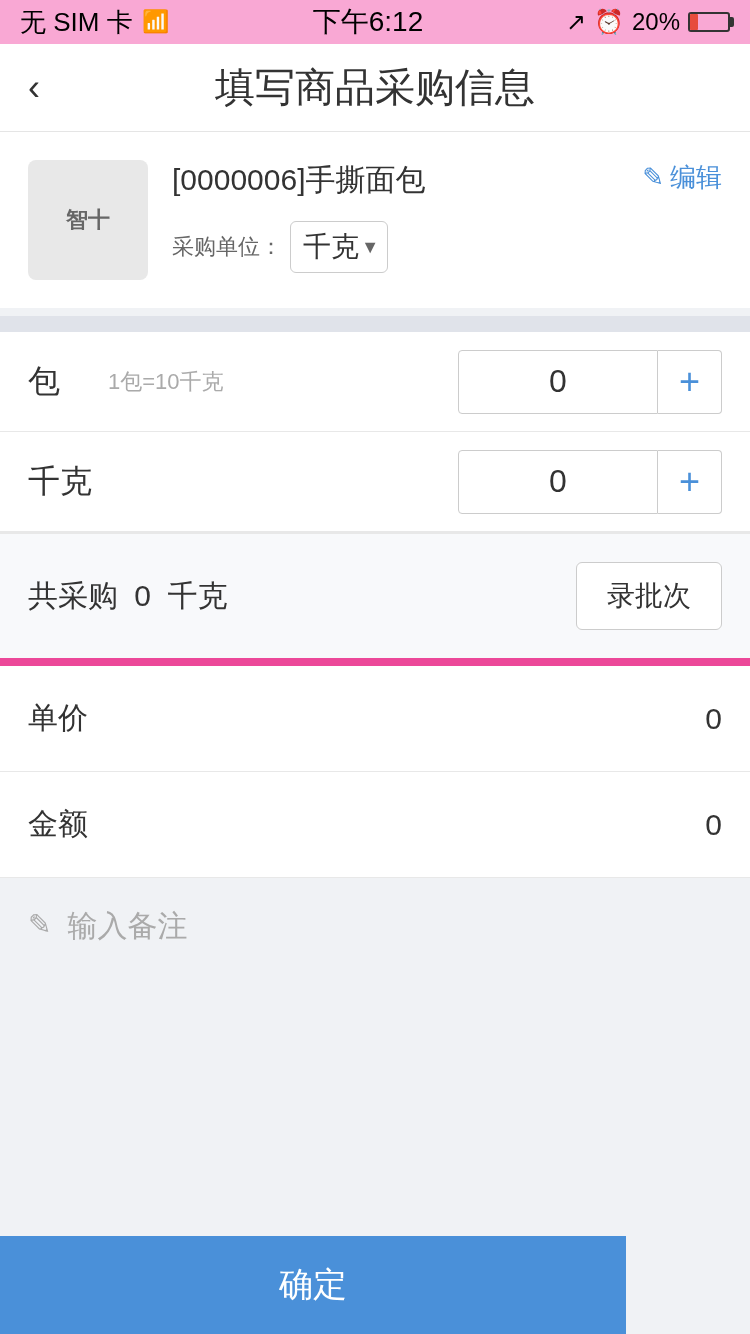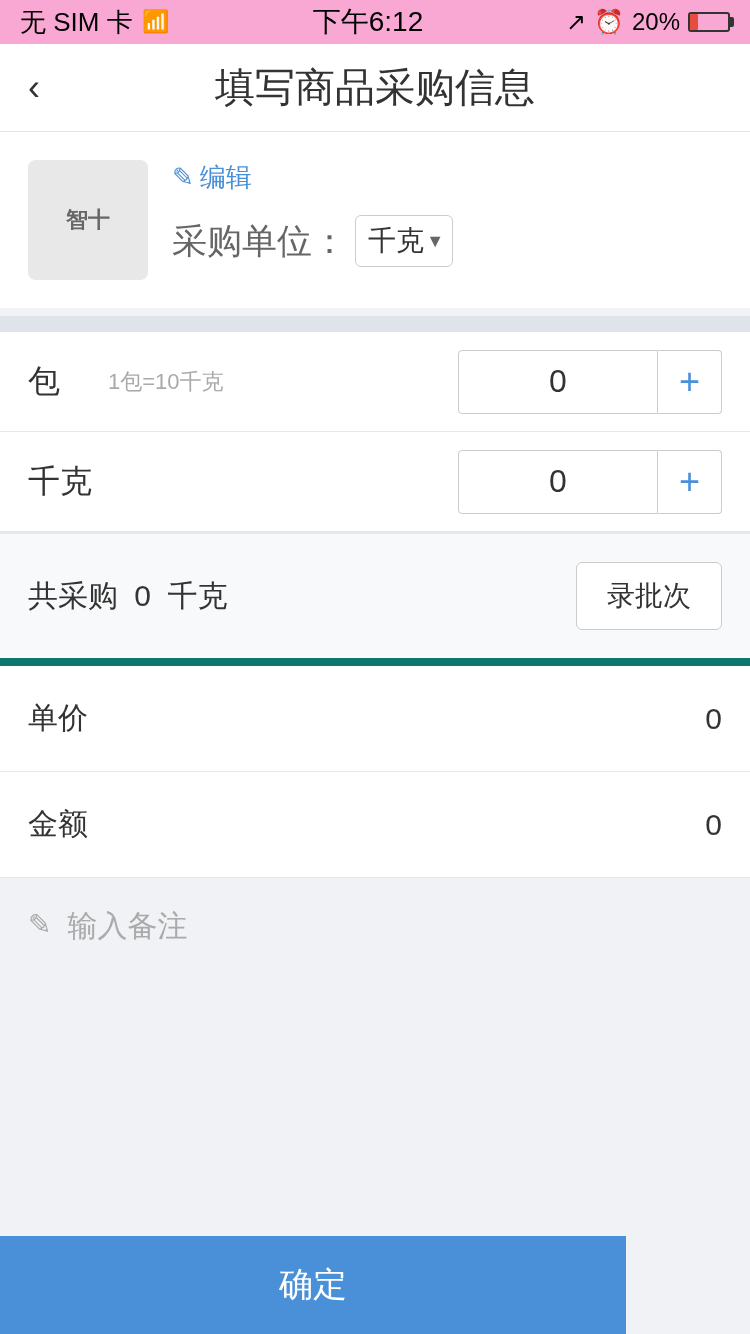--- a/index.html
+++ b/index.html
@@ -121,21 +121,21 @@
       gap: 6px;
       cursor: pointer;
     }
     .product-unit-row {
       display: flex;
       align-items: center;
       justify-content: space-between;
       margin-top: 20px;
     }
     .unit-label {
-      font-size: 35px;
+      font-size: 22px;
       color: #666;
     }
     .unit-select-wrapper {
       position: relative;
       display: inline-flex;
       align-items: center;
       border: 1px solid #ccc;
       border-radius: 6px;
       padding: 6px 28px 6px 12px;
       background: #fff;
@@ -207,21 +207,21 @@
       align-items: center;
       justify-content: center;
       cursor: pointer;
       border-radius: 0 4px 4px 0;
     }
 
     
     .total-section {
       background: #f8f9fb;
       border-top: 2px solid #e8e8e8;
-      border-bottom: 8px solid #0f766e;
+      border-bottom: 8px solid #ec4899;
     }
     .total-row {
       display: flex;
       align-items: center;
       justify-content: space-between;
       padding: 28px;
     }
     .total-label {
       font-size: 30px;
       color: #333;
@@ -326,20 +326,21 @@
   <div class="nav-back">‹</div>
   <div class="nav-title">填写商品采购信息</div>
 </div>
 
 <div class="product-section">
   <div class="product-image">
     <span style="font-size:22px; color:#666; font-weight:bold;">智十</span>
   </div>
   <div class="product-info">
     <div class="product-header">
+      <span class="product-name">[0000006]手撕面包</span>
       <span class="edit-btn">
         <span>✎</span>
         <span>编辑</span>
       </span>
     </div>
     <div class="product-unit-row">
       <div style="display:flex;align-items:center;gap:8px;">
         <span class="unit-label">采购单位：</span>
         <span class="unit-select-wrapper">
           <span>千克</span>

